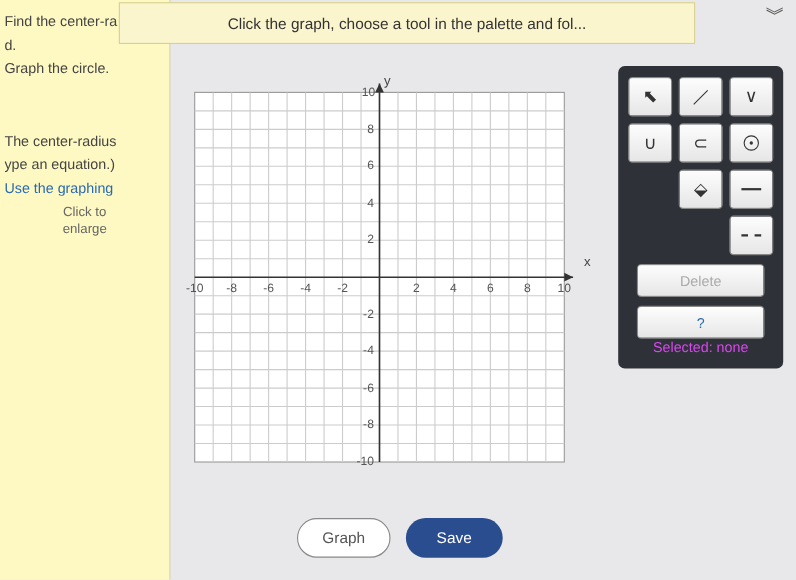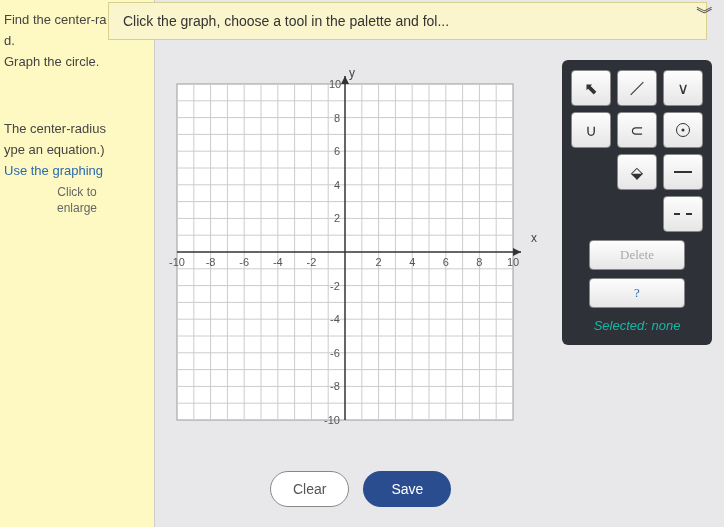--- a/index.html
+++ b/index.html
@@ -29,27 +29,28 @@
       border: 1px solid transparent;
       text-align: center;
       font-size: 12px;
       color: #666;
       line-height: 1.3;
     }
     .instruction-bar {
       position: absolute;
       left: 108px;
       top: 2px;
-      width: 599px;
+      width: 524px;
       background: #faf5cc;
       border: 1px solid #d8d090;
       padding: 10px 14px;
       font-size: 14px;
       color: #333;
       z-index: 5;
+      text-align: center;
     }
     .chevron-collapse {
       position: absolute;
       right: 10px;
       top: 8px;
       z-index: 6;
       color: #555;
       font-size: 18px;
       line-height: 0.6;
       cursor: pointer;
@@ -117,41 +118,39 @@
       margin-top: 6px;
     }
     .tool-row3 {
       display: flex;
       gap: 6px;
       justify-content: center;
       margin-top: 6px;
     }
     .spacer { visibility: hidden; }
     .action-btn {
-      width: 96px;
+      width: 116px;
       height: 30px;
       margin: 8px auto 0 auto;
       background: linear-gradient(#fdfdfd, #e6e6e6);
       border: 1px solid #888;
       border-radius: 4px;
       display: flex;
       align-items: center;
       justify-content: center;
       font-size: 13px;
       color: #444;
       cursor: pointer;
-      font-family: Liberation Serif, serif;
     }
     .action-btn.disabled { color: #aaa; cursor: default; }
     .selected-text {
-      color: #14b8a6;
+      color: #d946ef;
       font-size: 13px;
       text-align: center;
-      margin-top: 10px;
-      font-style: italic;
+      margin-top: 0;
     }
     .bottom-buttons {
       position: absolute;
       left: 270px;
       bottom: 20px;
       display: flex;
       gap: 14px;
     }
     .btn-cancel {
       padding: 9px 22px;
@@ -313,15 +312,15 @@
     <div class="tool-btn">
         <span class="dash-line"></span>
       </div>
   </div>
   <div class="action-btn disabled">Delete</div>
   <div class="action-btn" style="color:#2a6ab0">?</div>
   <div class="selected-text">Selected: none</div>
 </div>
 
 <div class="bottom-buttons">
-  <button class="btn-cancel">Clear</button>
+  <button class="btn-cancel">Graph</button>
   <button class="btn-save">Save</button>
 </div>
 
 </body></html>

